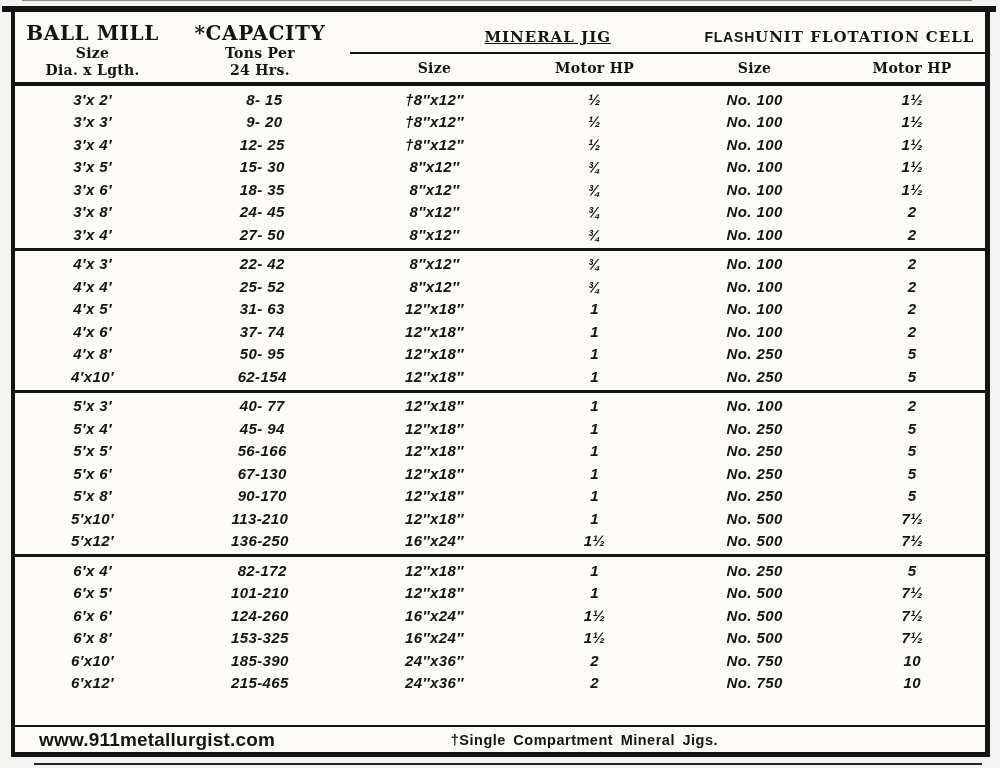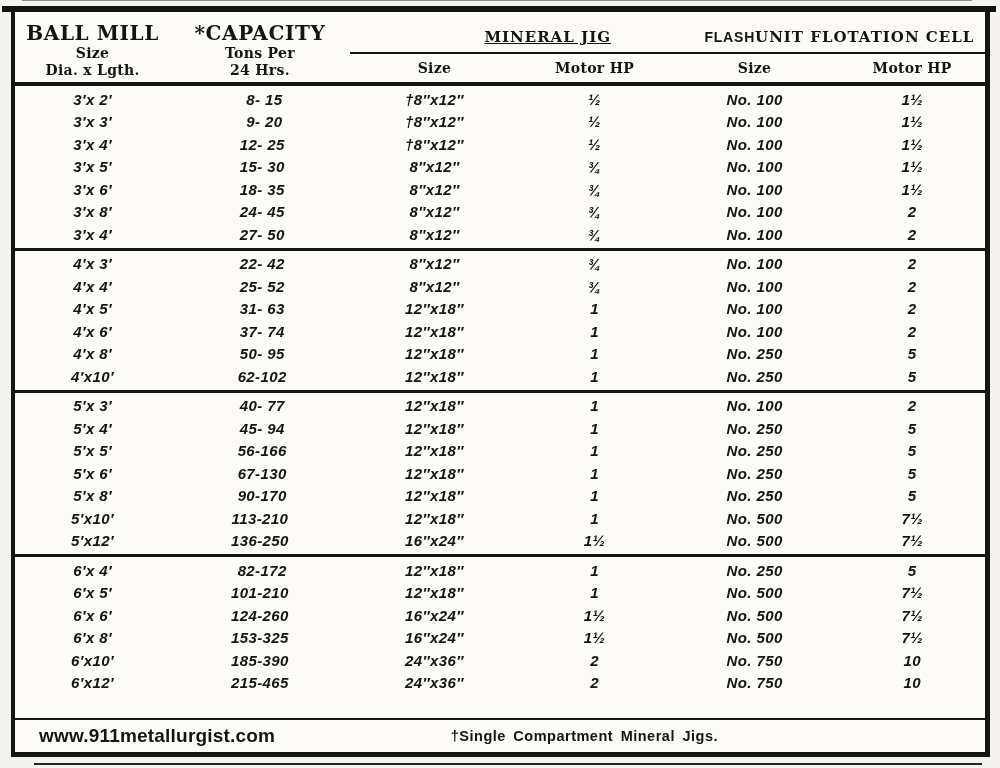--- a/index.html
+++ b/index.html
@@ -76,21 +76,21 @@
   .group + .group{border-top:3px solid var(--ink);}
   .row{display:flex;height:22.5px;align-items:center;}
   .cell{
     text-align:center;font-weight:700;font-size:15px;
     white-space:pre;letter-spacing:0.4px;
   }
 
   
   .tfoot{
     margin-top:auto;border-top:2px solid var(--ink);
-    height:34px;position:relative;
+    height:27px;position:relative;
   }
   .brand{
     position:absolute;left:24px;top:50%;transform:translateY(-50%);
     font-size:19px;font-weight:700;letter-spacing:0.2px;
   }
   .note{
     position:absolute;left:58.7%;top:50%;transform:translate(-50%,-50%);
     font-size:14.5px;font-weight:700;letter-spacing:0.5px;word-spacing:3px;
     white-space:pre;
   }
@@ -231,21 +231,21 @@
           <div class="row">
             <div class="cell c0">4′x 8′</div>
             <div class="cell c1"> 50- 95</div>
             <div class="cell c2">12″x18″</div>
             <div class="cell c3">1</div>
             <div class="cell c4">No. 250</div>
             <div class="cell c5">5</div>
           </div>
           <div class="row">
             <div class="cell c0">4′x10′</div>
-            <div class="cell c1"> 62-102</div>
+            <div class="cell c1"> 62-154</div>
             <div class="cell c2">12″x18″</div>
             <div class="cell c3">1</div>
             <div class="cell c4">No. 250</div>
             <div class="cell c5">5</div>
           </div>
         </div>
         <div class="group">
           <div class="row">
             <div class="cell c0">5′x 3′</div>
             <div class="cell c1"> 40- 77</div>

